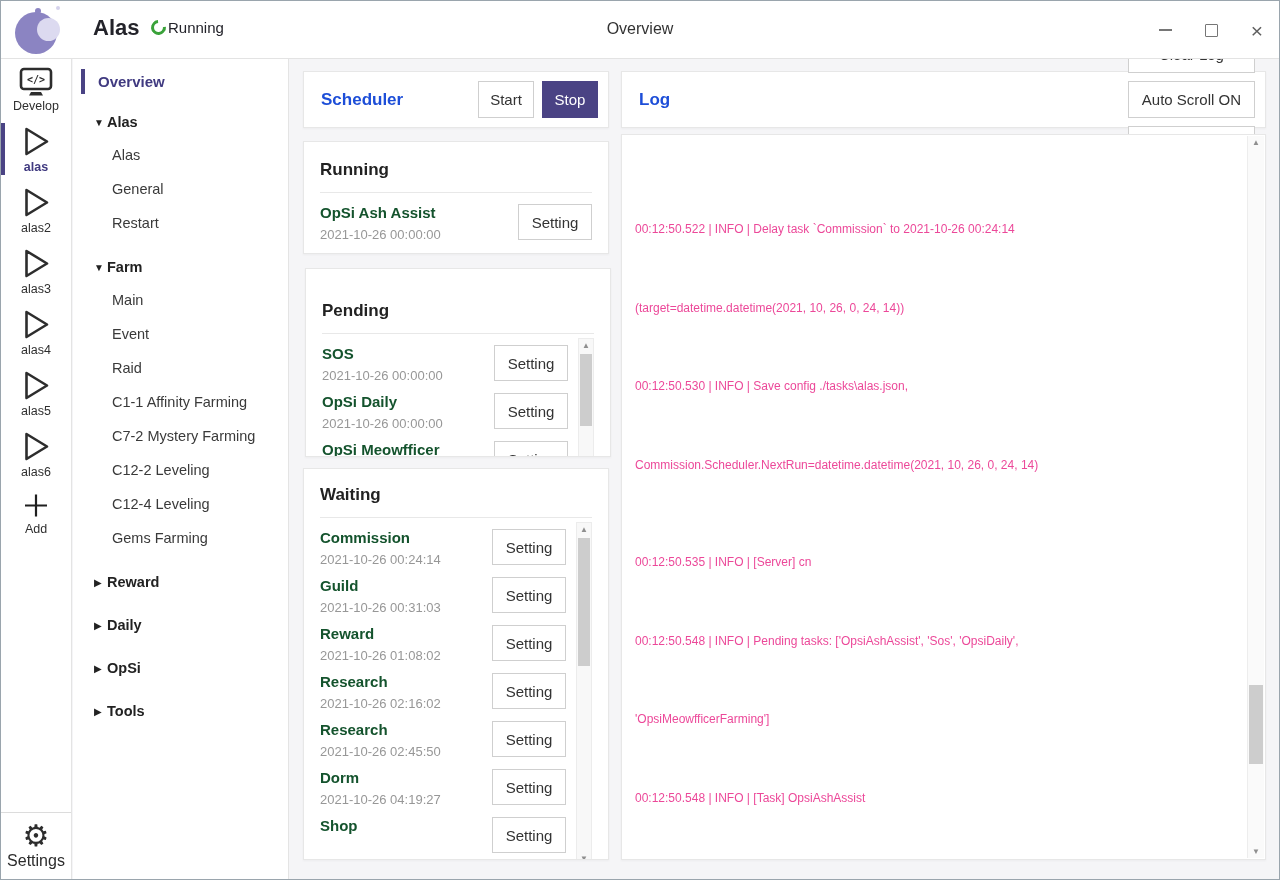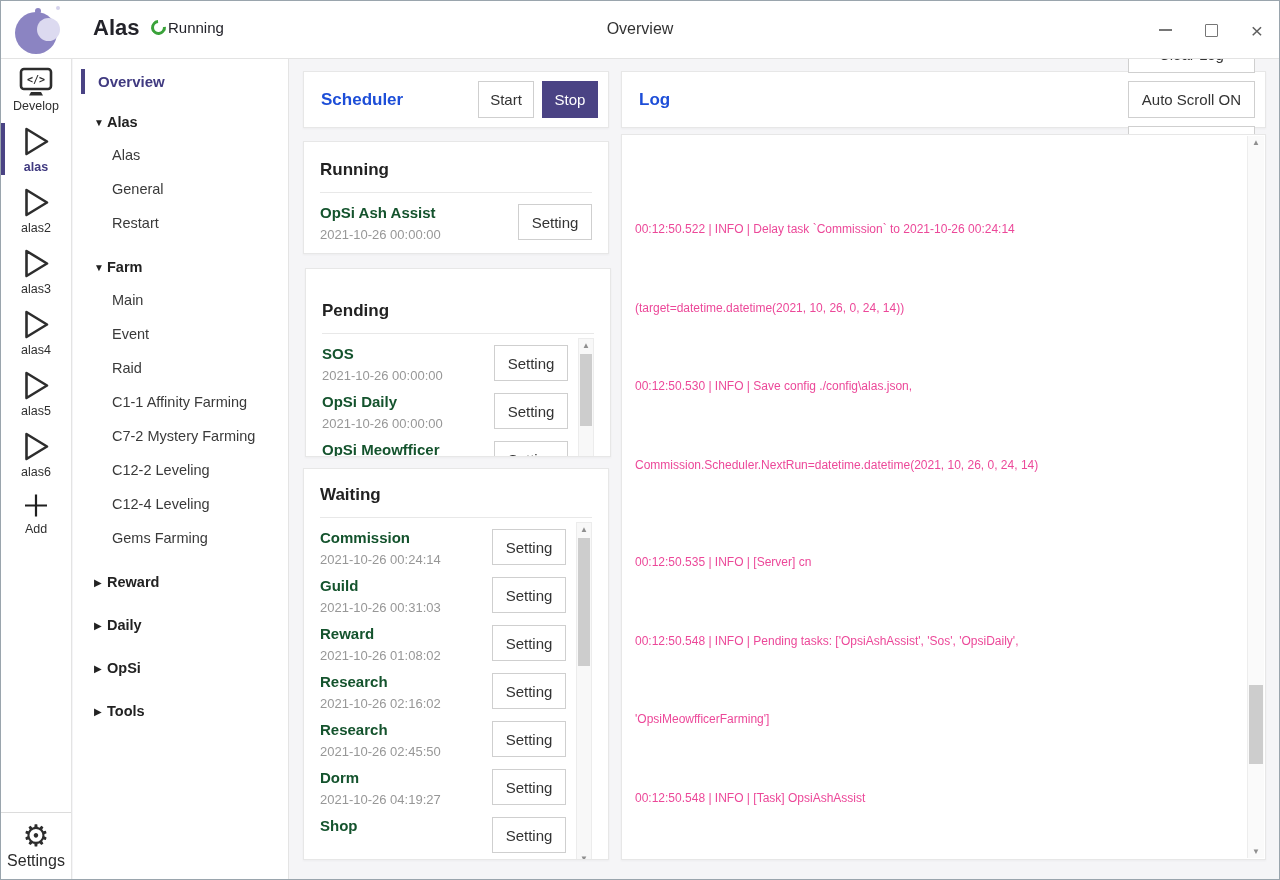--- a/index.html
+++ b/index.html
@@ -423,21 +423,21 @@
 </div>
 
 <div class="card card-logbody">
   <div class="log-text">
     
   
       <div>00:12:50.522 | INFO | Delay task `Commission` to 2021-10-26 00:24:14</div>
     
       <div>(target=datetime.datetime(2021, 10, 26, 0, 24, 14))</div>
     
-      <div>00:12:50.530 | INFO | Save config ./config\alas.json,</div>
+      <div>00:12:50.530 | INFO | Save config ./tasks\alas.json,</div>
     
       <div>Commission.Scheduler.NextRun=datetime.datetime(2021, 10, 26, 0, 24, 14)</div>
     
     
       <div>00:12:50.535 | INFO | [Server] cn</div>
     
       <div>00:12:50.548 | INFO | Pending tasks: ['OpsiAshAssist', 'Sos', 'OpsiDaily',</div>
     
       <div>'OpsiMeowfficerFarming']</div>
     

